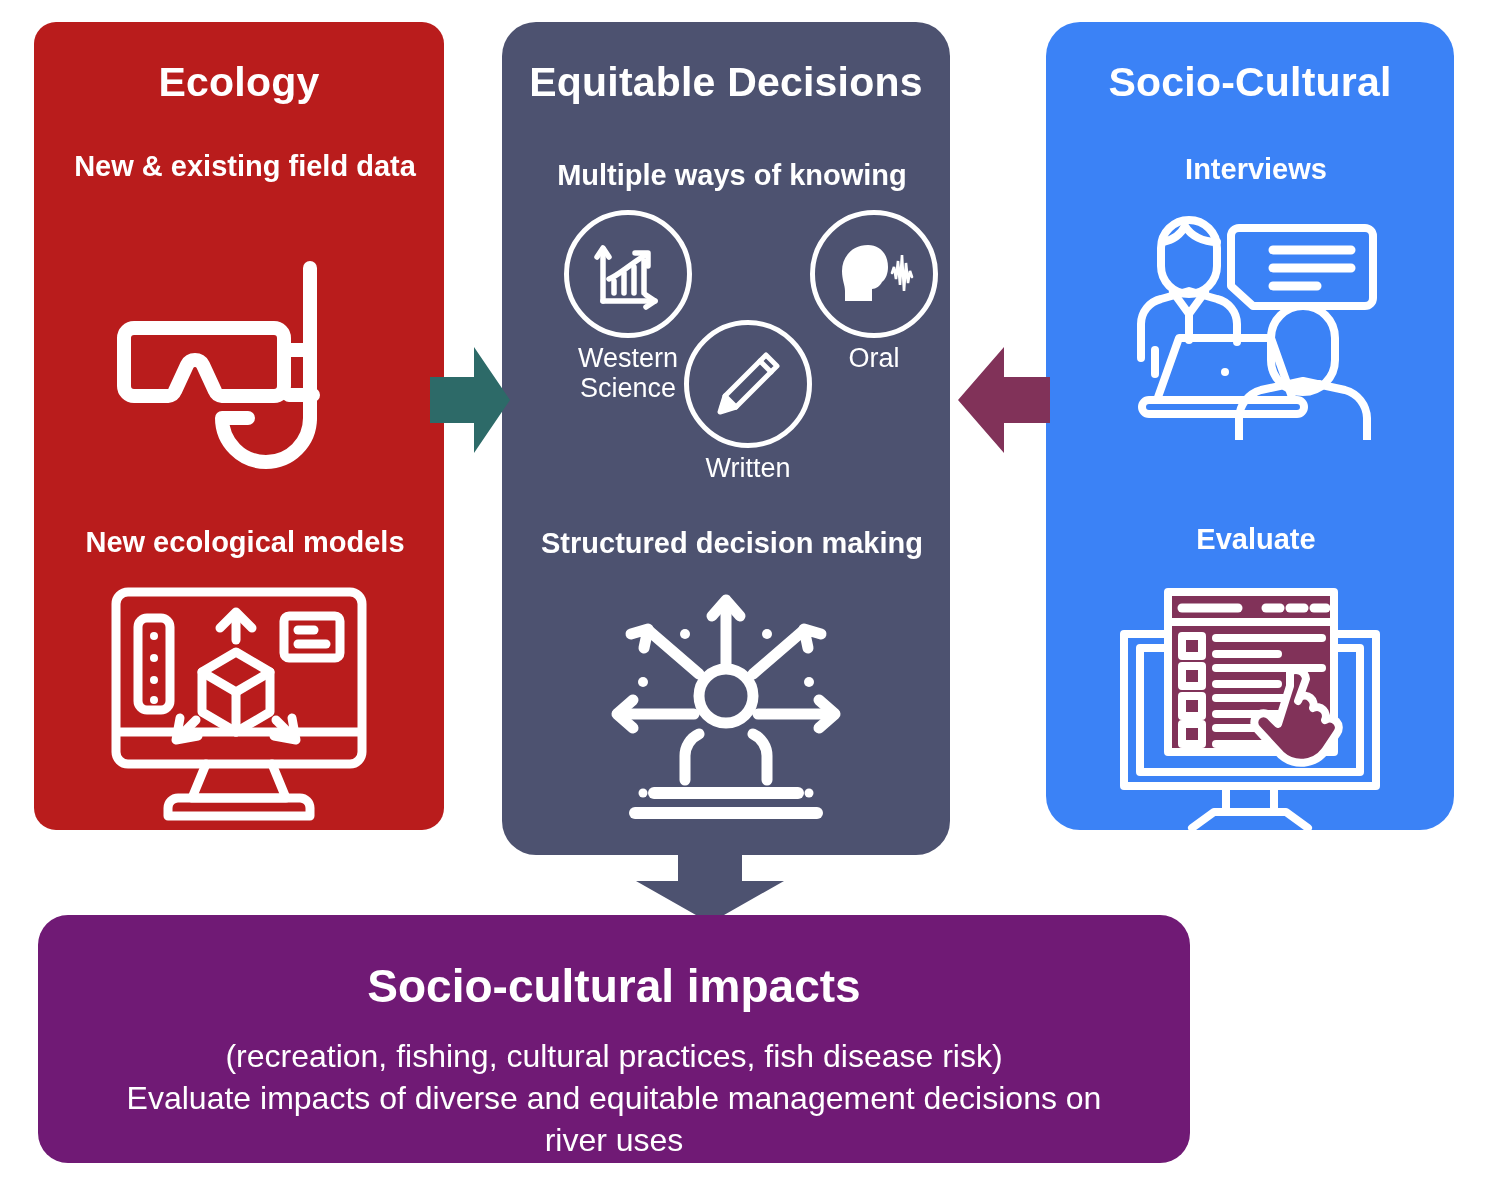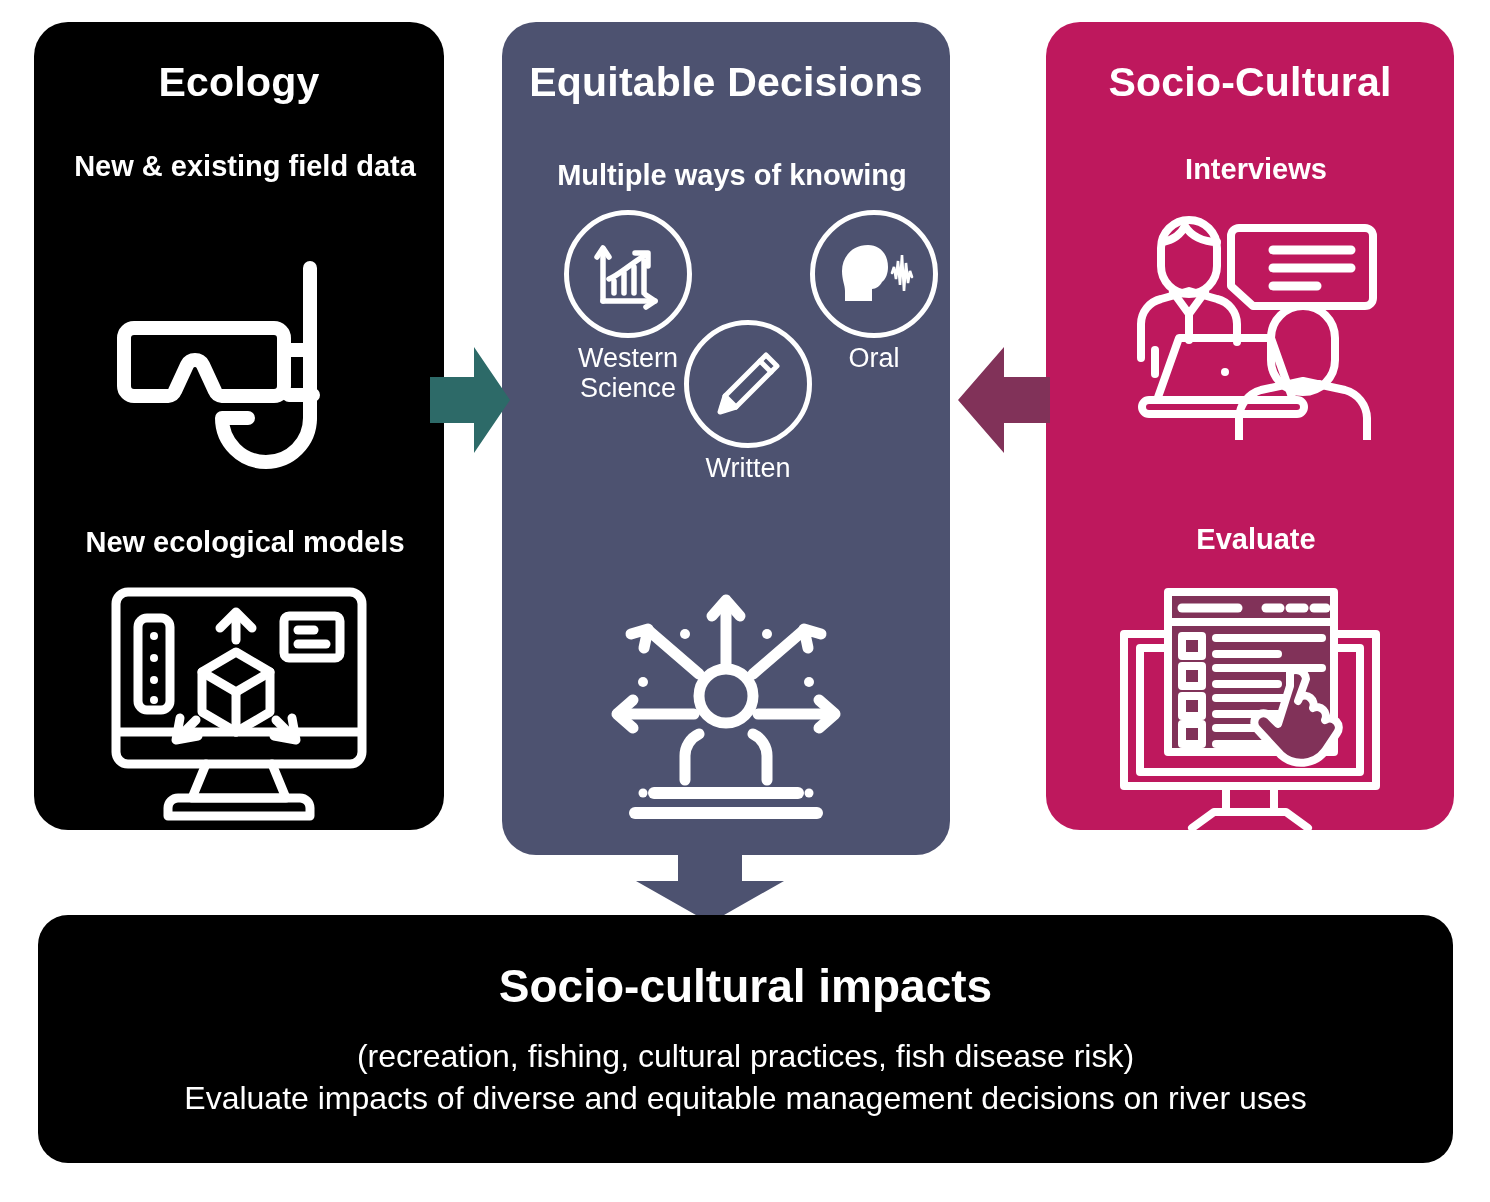--- a/index.html
+++ b/index.html
@@ -27,37 +27,38 @@
   .panel {
     position: absolute;
     border-radius: 34px;
     box-sizing: border-box;
     color: #ffffff;
     text-align: center;
   }
   .panel-ecology {
     left: 34px;  top: 22px;
     width: 410px; height: 808px;
-    background: #000000;
+    background: #b91c1c;
+    border-radius: 22px;
   }
   .panel-decisions {
     left: 502px; top: 22px;
     width: 448px; height: 833px;
     background: #4d5270;
     text-decoration: underline;
   }
   .panel-socio {
     left: 1046px; top: 22px;
     width: 408px; height: 808px;
-    background: #be185d;
+    background: #3b82f6;
   }
   .panel-bottom {
     left: 38px; top: 915px;
-    width: 1415px; height: 248px;
-    background: #000000;
+    width: 1152px; height: 248px;
+    background: #701a75;
     border-radius: 30px;
   }
 
   .panel-title {
     font-size: 41px;
     font-weight: bold;
     letter-spacing: 0.2px;
     line-height: 1;
     margin: 0;
     padding: 0;
@@ -262,20 +263,21 @@
               <g stroke="#ffffff" stroke-width="2.6" stroke-linecap="round">
                 <path d="M60 34 l2 -6 l2 12 l2 -18 l2 24 l2 -30 l2 36 l2 -28 l2 20 l2 -12 l2 6"></path>
               </g>
             </svg>
           </span>
         </div>
         <div class="circ-label">Oral</div>
       </div>
     </div>
 
+    <div class="t sub-title dec-sub2">Structured decision making</div>
 
     <div class="dec-icon">
       <svg width="290" height="255" viewBox="0 0 290 255" fill="none" stroke="#ffffff" stroke-width="11" stroke-linecap="round" stroke-linejoin="round">
 
         <circle cx="145" cy="122" r="27"></circle>
 
         <path d="M104 206 v-24 a24 24 0 0 1 14 -22"></path>
         <path d="M186 206 v-24 a24 24 0 0 0 -14 -22"></path>
 
         <path d="M73 219 h144" stroke-width="12"></path>

